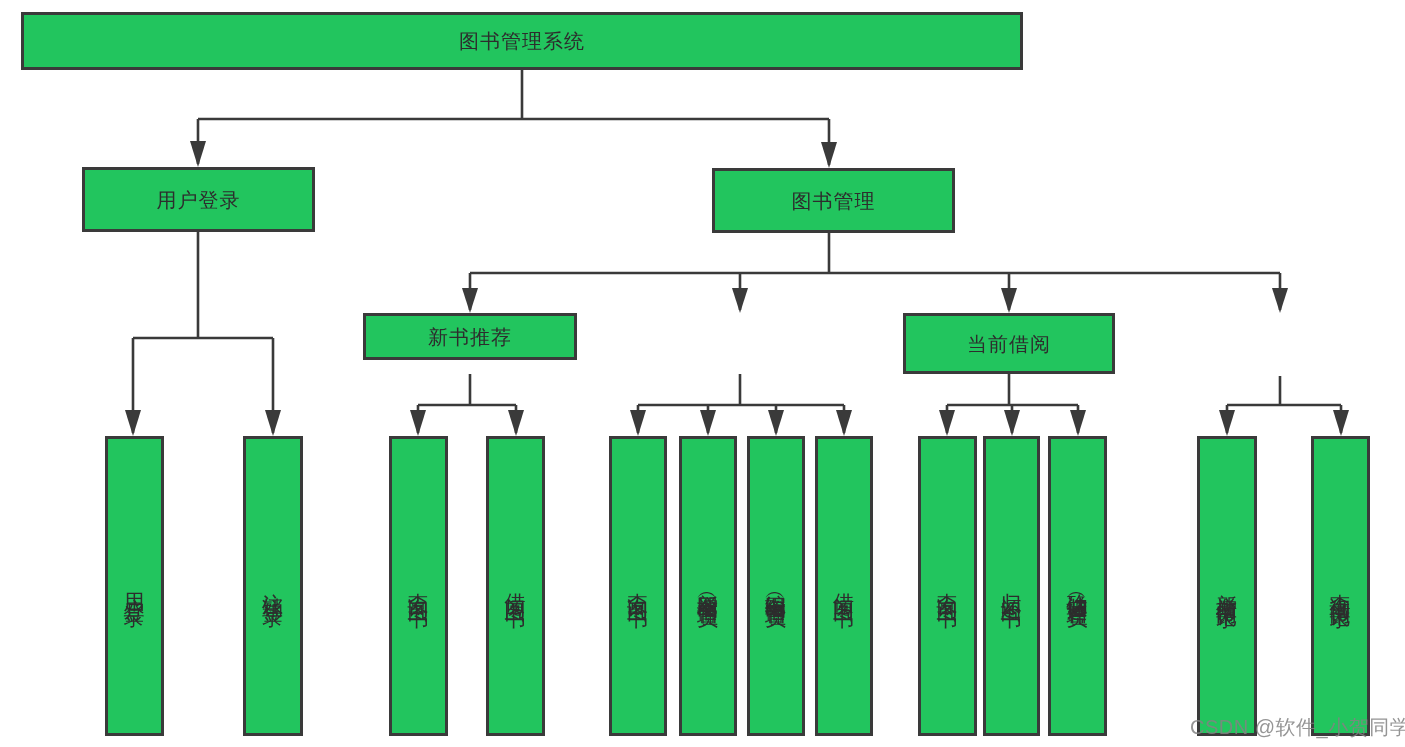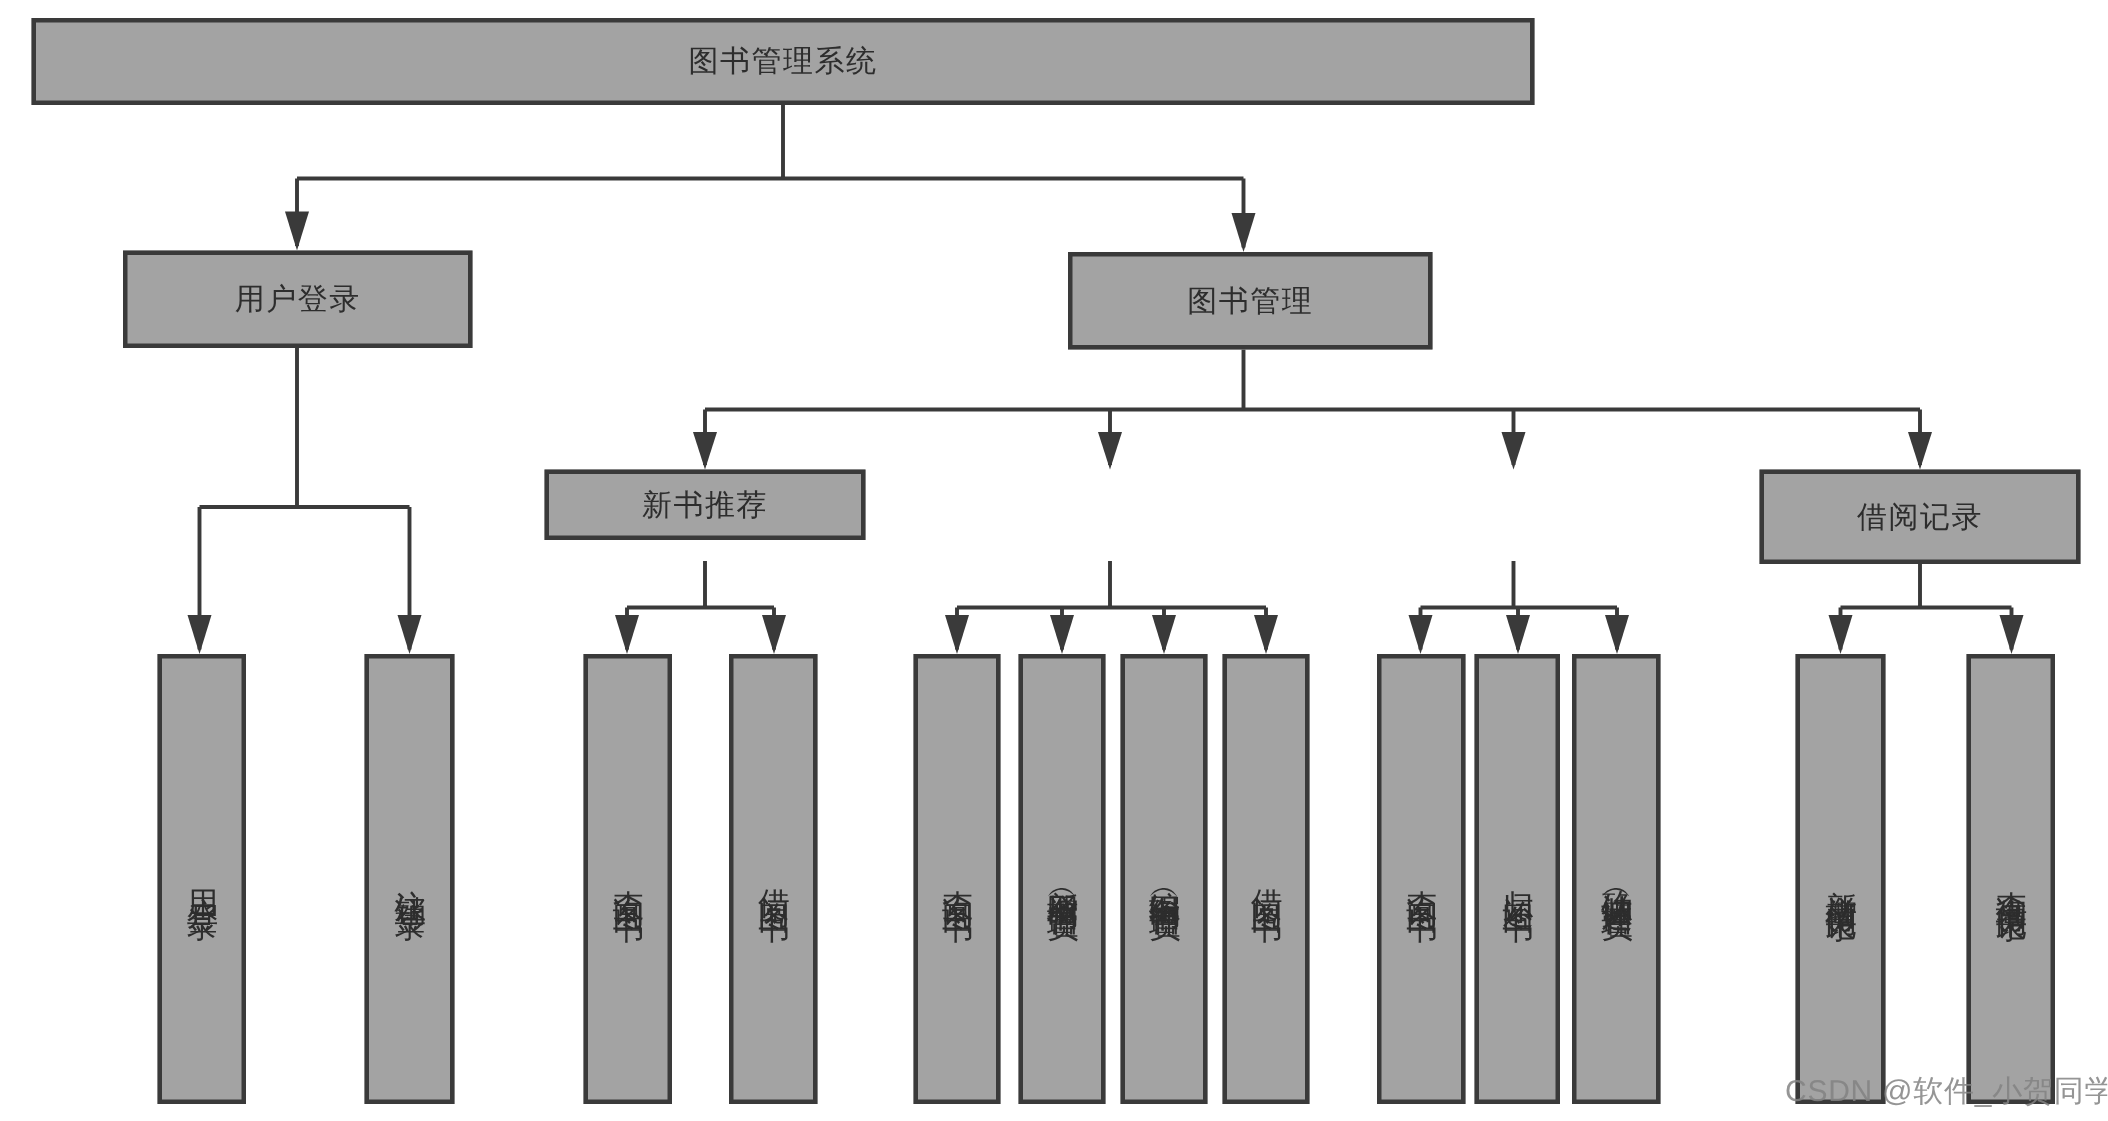--- a/index.html
+++ b/index.html
@@ -17,21 +17,21 @@
   }
   svg.connectors {
     position: absolute;
     left: 0; top: 0;
     width: 1405px; height: 747px;
     z-index: 1;
   }
   .node {
     position: absolute;
     box-sizing: border-box;
-    background: #a3a3a3;
+    background: #22c55e;
     border: 3px solid #3a3a3a;
     color: #2d2d2d;
     display: flex;
     align-items: center;
     justify-content: center;
     font-size: 20px;
     letter-spacing: 1px;
     z-index: 2;
     text-align: center;
     line-height: 1;
@@ -107,21 +107,21 @@
       <polygon points="1333,410 1349,410 1341,436"></polygon>
     </g>
   </svg>
 
   <div class="node" style="left:21px; top:12px; width:1002px; height:58px;">图书管理系统</div>
 
   <div class="node" style="left:82px; top:167px; width:233px; height:65px;">用户登录</div>
   <div class="node" style="left:712px; top:168px; width:243px; height:65px;">图书管理</div>
 
   <div class="node" style="left:363px; top:313px; width:214px; height:47px;">新书推荐</div>
-  <div class="node" style="left:1173px; top:313px; width:214px; height:63px;">借阅记录</div>
+  <div class="node" style="left:903px; top:313px; width:212px; height:61px;">当前借阅</div>
 
   <div class="node vertical" style="left:105px; top:436px; width:59px; height:300px;">用户登录</div>
   <div class="node vertical" style="left:243px; top:436px; width:60px; height:300px;">注销登录</div>
 
   <div class="node vertical" style="left:389px; top:436px; width:59px; height:300px;">查询图书</div>
   <div class="node vertical" style="left:486px; top:436px; width:59px; height:300px;">借阅图书</div>
 
   <div class="node vertical" style="left:609px; top:436px; width:58px; height:300px;">查询图书</div>
   <div class="node vertical" style="left:679px; top:436px; width:58px; height:300px; letter-spacing:2px;">新增图书（管理员）</div>
   <div class="node vertical" style="left:747px; top:436px; width:58px; height:300px; letter-spacing:2px;">编辑图书（管理员）</div>

